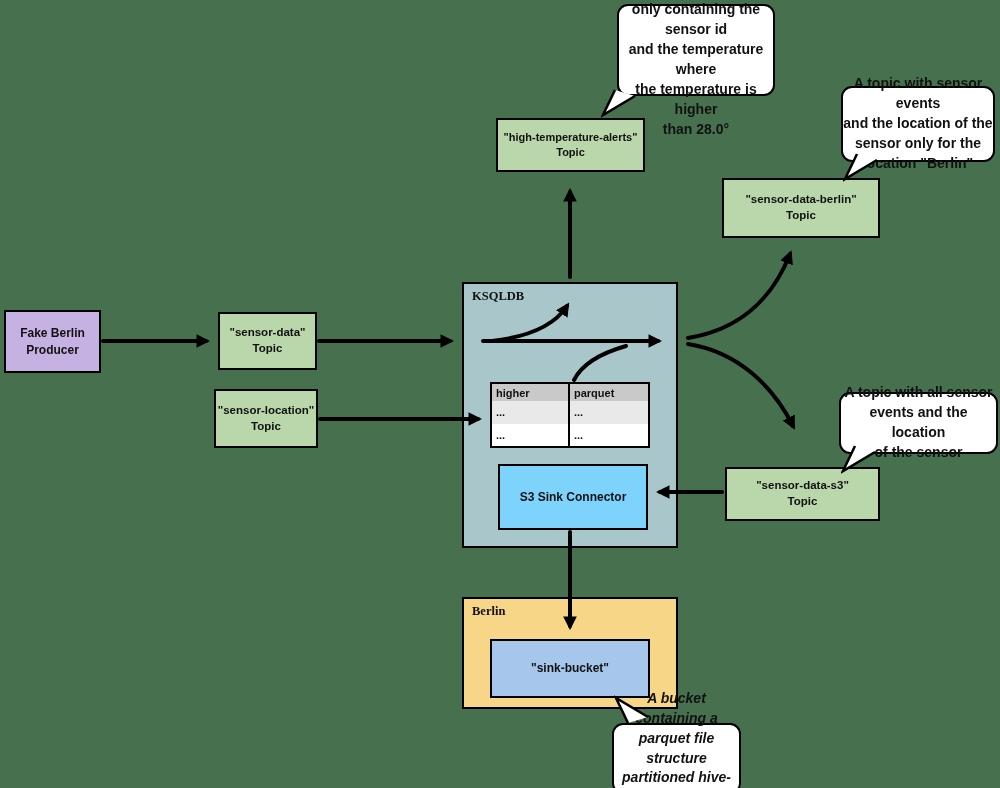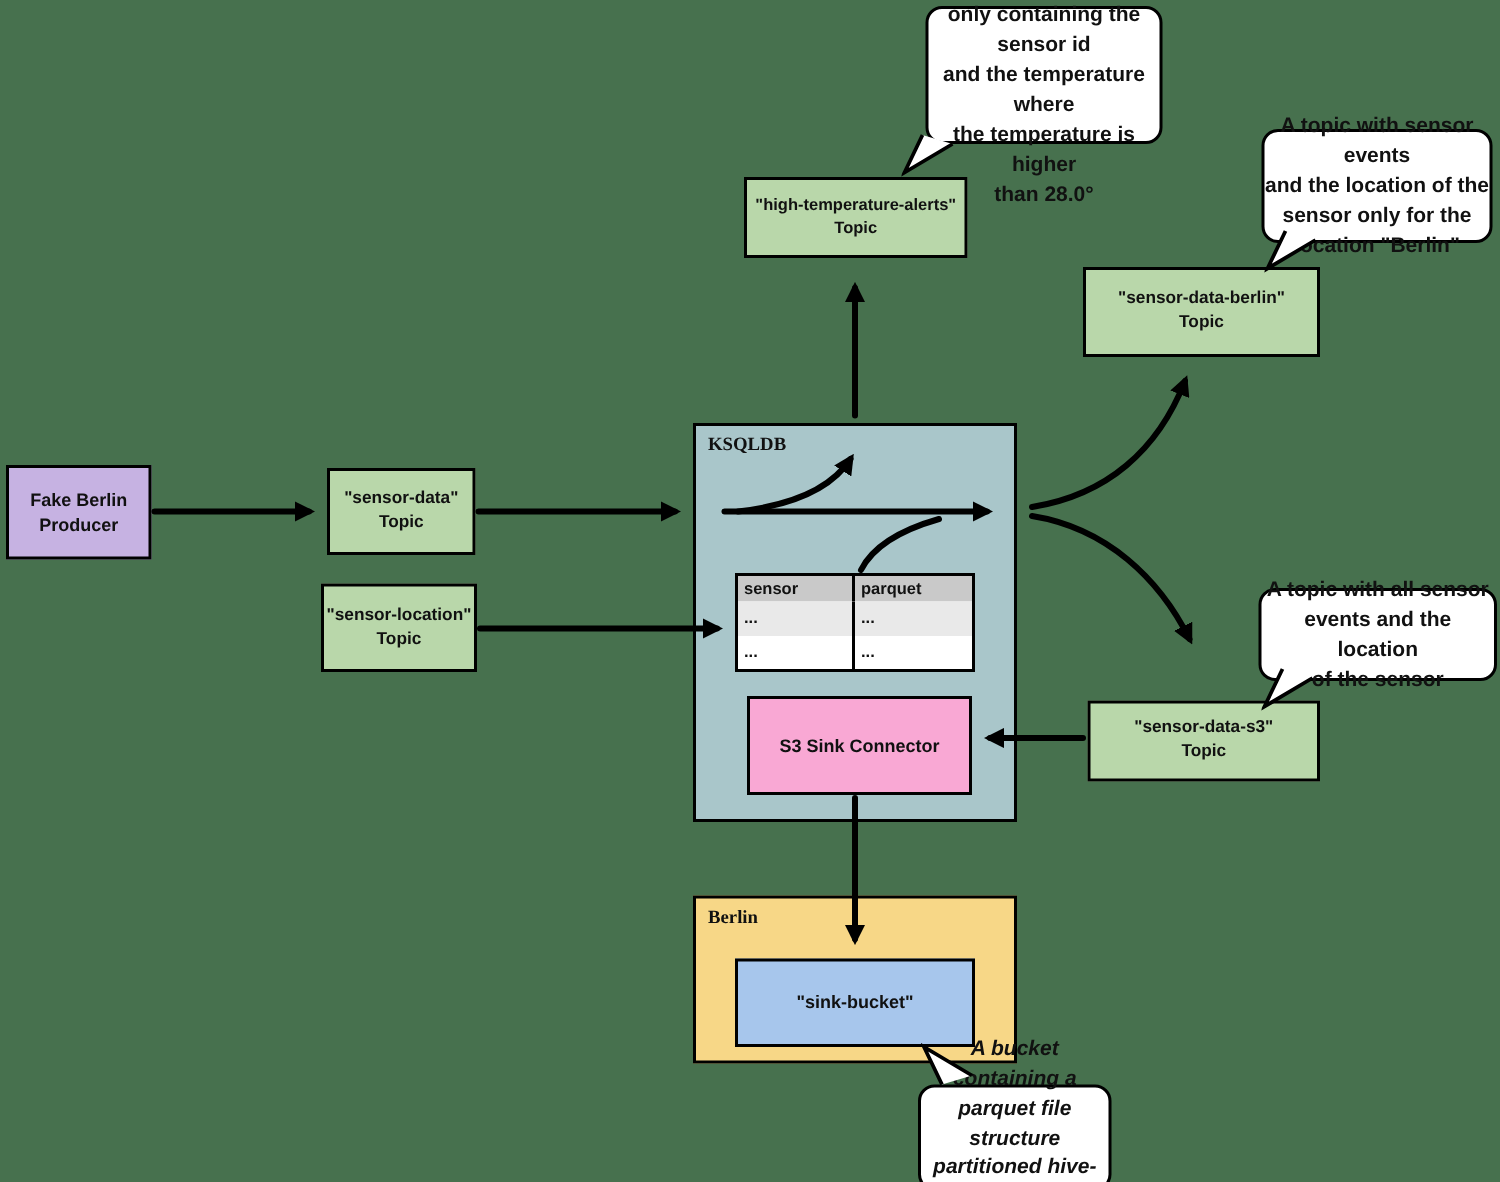--- a/index.html
+++ b/index.html
@@ -25,21 +25,21 @@
   .producer{background:#c6b2e2;font-size:12px;}
   .container-box{
     position:absolute;border:2.5px solid #000;box-sizing:border-box;
   }
   .container-label{
     position:absolute;top:5px;left:8px;
     font-weight:bold;font-size:12.5px;font-family:Liberation Serif, serif;
   }
   .ksqldb{left:462px;top:282px;width:216px;height:266px;background:#a9c6ca;}
   .minio{left:462px;top:597px;width:216px;height:112px;background:#f7d787;}
-  .connector{left:498px;top:464px;width:150px;height:66px;background:#f9a8d4;font-size:12px;}
+  .connector{left:498px;top:464px;width:150px;height:66px;background:#7dd3fc;font-size:12px;}
   .bucket{left:490px;top:639px;width:160px;height:59px;background:#a7c6ec;font-size:12px;}
 
   .callout{
     position:absolute;
     background:#fff;border:2.5px solid #000;border-radius:11px;
     box-sizing:border-box;
     display:flex;align-items:center;justify-content:center;
     text-align:center;font-weight:bold;font-size:14px;line-height:1.42;
     white-space:pre-line;
     z-index:5;
@@ -94,21 +94,21 @@
 
   <div class="box topic" style="left:725px;top:467px;width:155px;height:54px;font-size:11.5px;">"sensor-data-s3"
 Topic</div>
 
   <div class="box connector">S3 Sink Connector</div>
 
   <div class="box bucket">"sink-bucket"</div>
 
   <div class="dtable">
     <div class="drow dhead">
-      <div class="dcell c0">sensor</div>
+      <div class="dcell c0">higher</div>
       <div class="dcell c1">parquet</div>
     </div>
     <div class="drow dr1">
       <div class="dcell c0">...</div>
       <div class="dcell c1">...</div>
     </div>
     <div class="drow dr2">
       <div class="dcell c0">...</div>
       <div class="dcell c1">...</div>
     </div>

